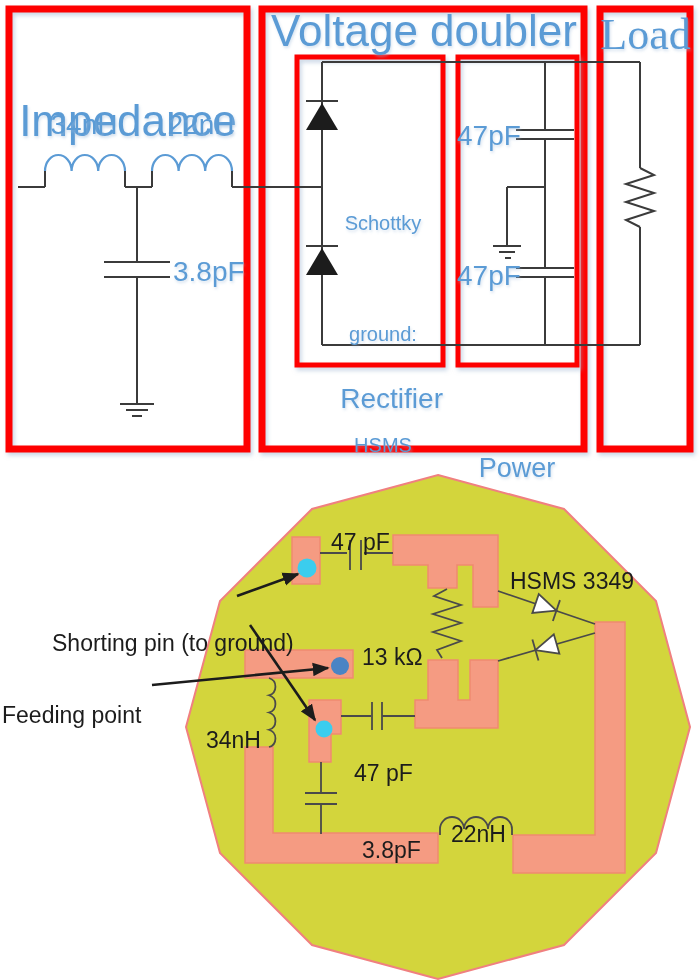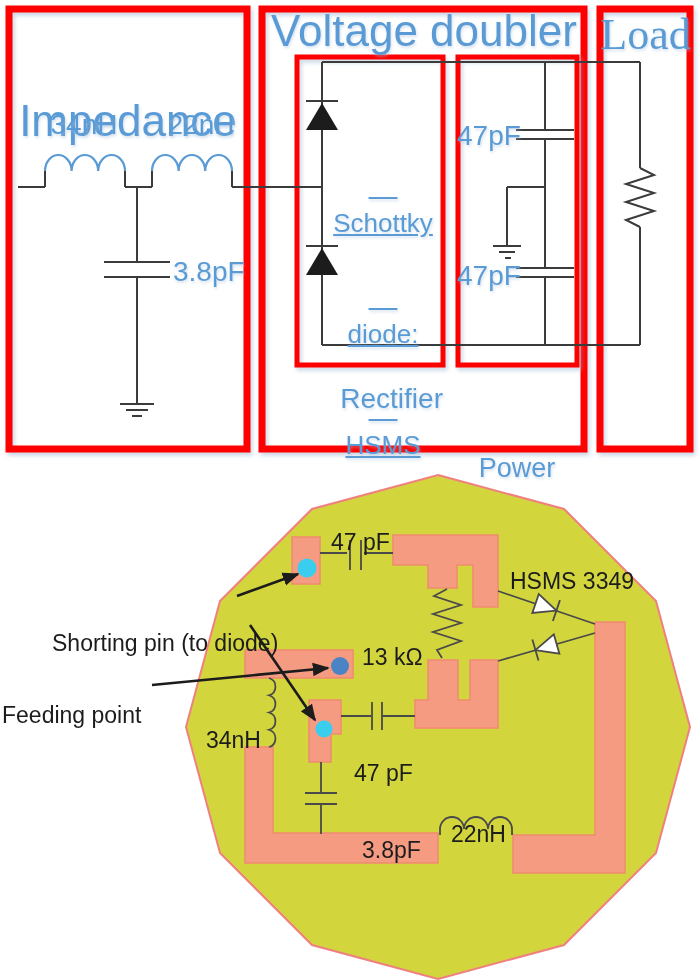--- a/index.html
+++ b/index.html
@@ -6,21 +6,21 @@
   .stage{position:relative;width:700px;height:980px;background:#fff;
          font-family:"Liberation Sans",sans-serif;overflow:hidden;}
   svg{position:absolute;left:0;display:block;}
   .lbl{position:absolute;white-space:pre;line-height:1.05;}
   .blue{color:var(--color-blue);text-shadow:1px 2px 3px rgba(165,190,220,.45);}
   .black{color:var(--color-ink);margin-top:30px;}
   .ctr{text-align:center;}
   .t36{font-size:44px;}
   .t28{font-size:28px;}
   .t27{font-size:27px;}
-  .t26{font-size:26px;line-height:37px;text-decoration:underline;}
+  .t26{font-size:20px;line-height:37px;}
   .t23{font-size:23px;}
   .redbox{fill:none;stroke:var(--color-red);
           filter:drop-shadow(2px 3px 2px rgba(150,175,205,.5));}
   .wire{fill:none;stroke:var(--color-wire);stroke-width:2;}
   .bluewire{fill:none;stroke:var(--color-blue);stroke-width:2.2;}
   .pcbline{fill:none;stroke:var(--color-pcbline);stroke-width:1.8;}
   .copper{fill:var(--color-copper);stroke:var(--color-copper_edge);stroke-width:1.5;}
   .arrow{fill:none;stroke:var(--color-ink);stroke-width:2.6;}
   .diodew{fill:#fff;stroke:var(--color-pcbline);stroke-width:1.8;}
 </style>
@@ -76,21 +76,21 @@
   </div>
   <div class="lbl blue t36 ctr" style="left:262px;top:8px;width:324px;">Voltage doubler</div>
   <div class="lbl blue t36 ctr" style="left:598px;top:12px;width:95px;font-family:Liberation Serif, serif;">Load</div>
 
   <div class="lbl blue t28 ctr" style="left:38px;top:110px;width:92px;">34nH</div>
   <div class="lbl blue t28 ctr" style="left:155px;top:110px;width:92px;">22nH</div>
   <div class="lbl blue t28" style="left:173px;top:257px;">3.8pF</div>
 
   <div class="lbl blue t26 ctr" style="left:323px;top:131px;width:120px;">
     <div>Schottky</div>
-    <div>diode:</div>
+    <div>ground:</div>
     <div>HSMS</div>
     <div>2852</div>
   </div>
 
   <div class="lbl blue t28" style="left:457px;top:121px;">47pF</div>
   <div class="lbl blue t28" style="left:457px;top:261px;">47pF</div>
 
   <div class="lbl blue t28 ctr" style="left:297px;top:384px;width:146px;text-align:right;">Rectifier</div>
   <div class="lbl blue t27 ctr" style="left:457px;top:373px;width:120px;line-height:38px;">
     <div>Power</div>
@@ -136,19 +136,19 @@
     <circle cx="340" cy="196" r="9" fill="var(--color-pin_blue)"></circle>
 
     <line class="arrow" x1="237" y1="126" x2="298" y2="104" marker-end="url(#ah)"></line>
     <line class="arrow" x1="250" y1="155" x2="315" y2="250" marker-end="url(#ah)"></line>
     <line class="arrow" x1="152" y1="215" x2="328" y2="198" marker-end="url(#ah)"></line>
   </svg>
 
   <div class="lbl black t23" style="left:331px;top:500px;">47 pF</div>
   <div class="lbl black t23" style="left:510px;top:539px;">HSMS 3349</div>
   <div class="lbl black t23" style="left:362px;top:615px;">13 kΩ</div>
-  <div class="lbl black t23" style="left:52px;top:601px;">Shorting pin (to diode)</div>
+  <div class="lbl black t23" style="left:52px;top:601px;">Shorting pin (to ground)</div>
   <div class="lbl black t23" style="left:2px;top:673px;">Feeding point</div>
   <div class="lbl black t23" style="left:206px;top:698px;">34nH</div>
   <div class="lbl black t23" style="left:354px;top:731px;">47 pF</div>
   <div class="lbl black t23" style="left:362px;top:808px;">3.8pF</div>
   <div class="lbl black t23" style="left:451px;top:792px;">22nH</div>
 </div>
 
 </body></html>

